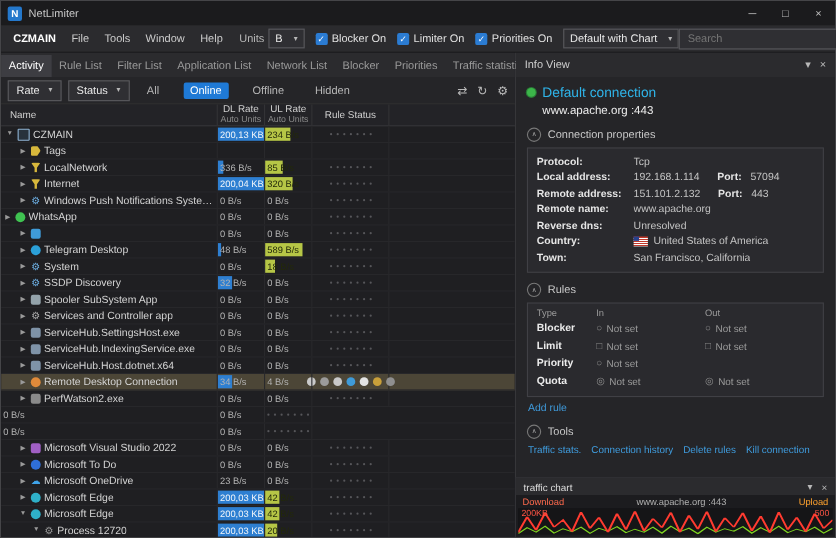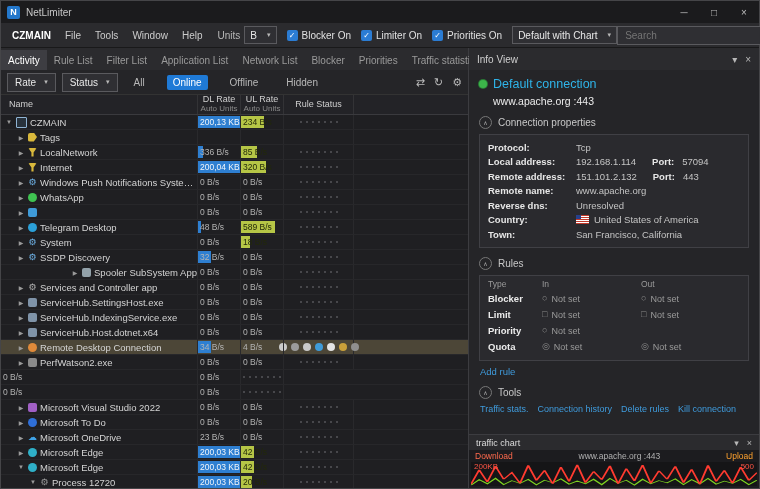--- a/index.html
+++ b/index.html
@@ -351,21 +351,21 @@
               <span class="dot"></span>
               <span class="dot"></span>
               <span class="dot"></span>
               <span class="dot"></span>
               <span class="dot"></span>
               <span class="dot"></span>
             </div>
             <div></div>
           </div>
           <div class="row">
-            <div class="cell-name" style="padding-left: 16px;">
+            <div class="cell-name" style="padding-left: 2px;">
               <span class="expander">▶</span>
               <span class="ic ic-whatsapp"></span>
               <span class="nm">WhatsApp</span>
             </div>
             <div class="rate dl">
               <span class="rate-text">0 B/s</span>
             </div>
             <div class="rate ul">
               <span class="rate-text">0 B/s</span>
             </div>
@@ -469,21 +469,21 @@
               <span class="dot"></span>
               <span class="dot"></span>
               <span class="dot"></span>
               <span class="dot"></span>
               <span class="dot"></span>
               <span class="dot"></span>
             </div>
             <div></div>
           </div>
           <div class="row">
-            <div class="cell-name" style="padding-left: 16px; justify-content: flex-end;">
+            <div class="cell-name" style="padding-left: 16px;">
               <span class="expander">▶</span>
               <span class="ic ic-printer"></span>
               <span class="nm">Spooler SubSystem App</span>
             </div>
             <div class="rate dl">
               <span class="rate-text">0 B/s</span>
             </div>
             <div class="rate ul">
               <span class="rate-text">0 B/s</span>
             </div>

